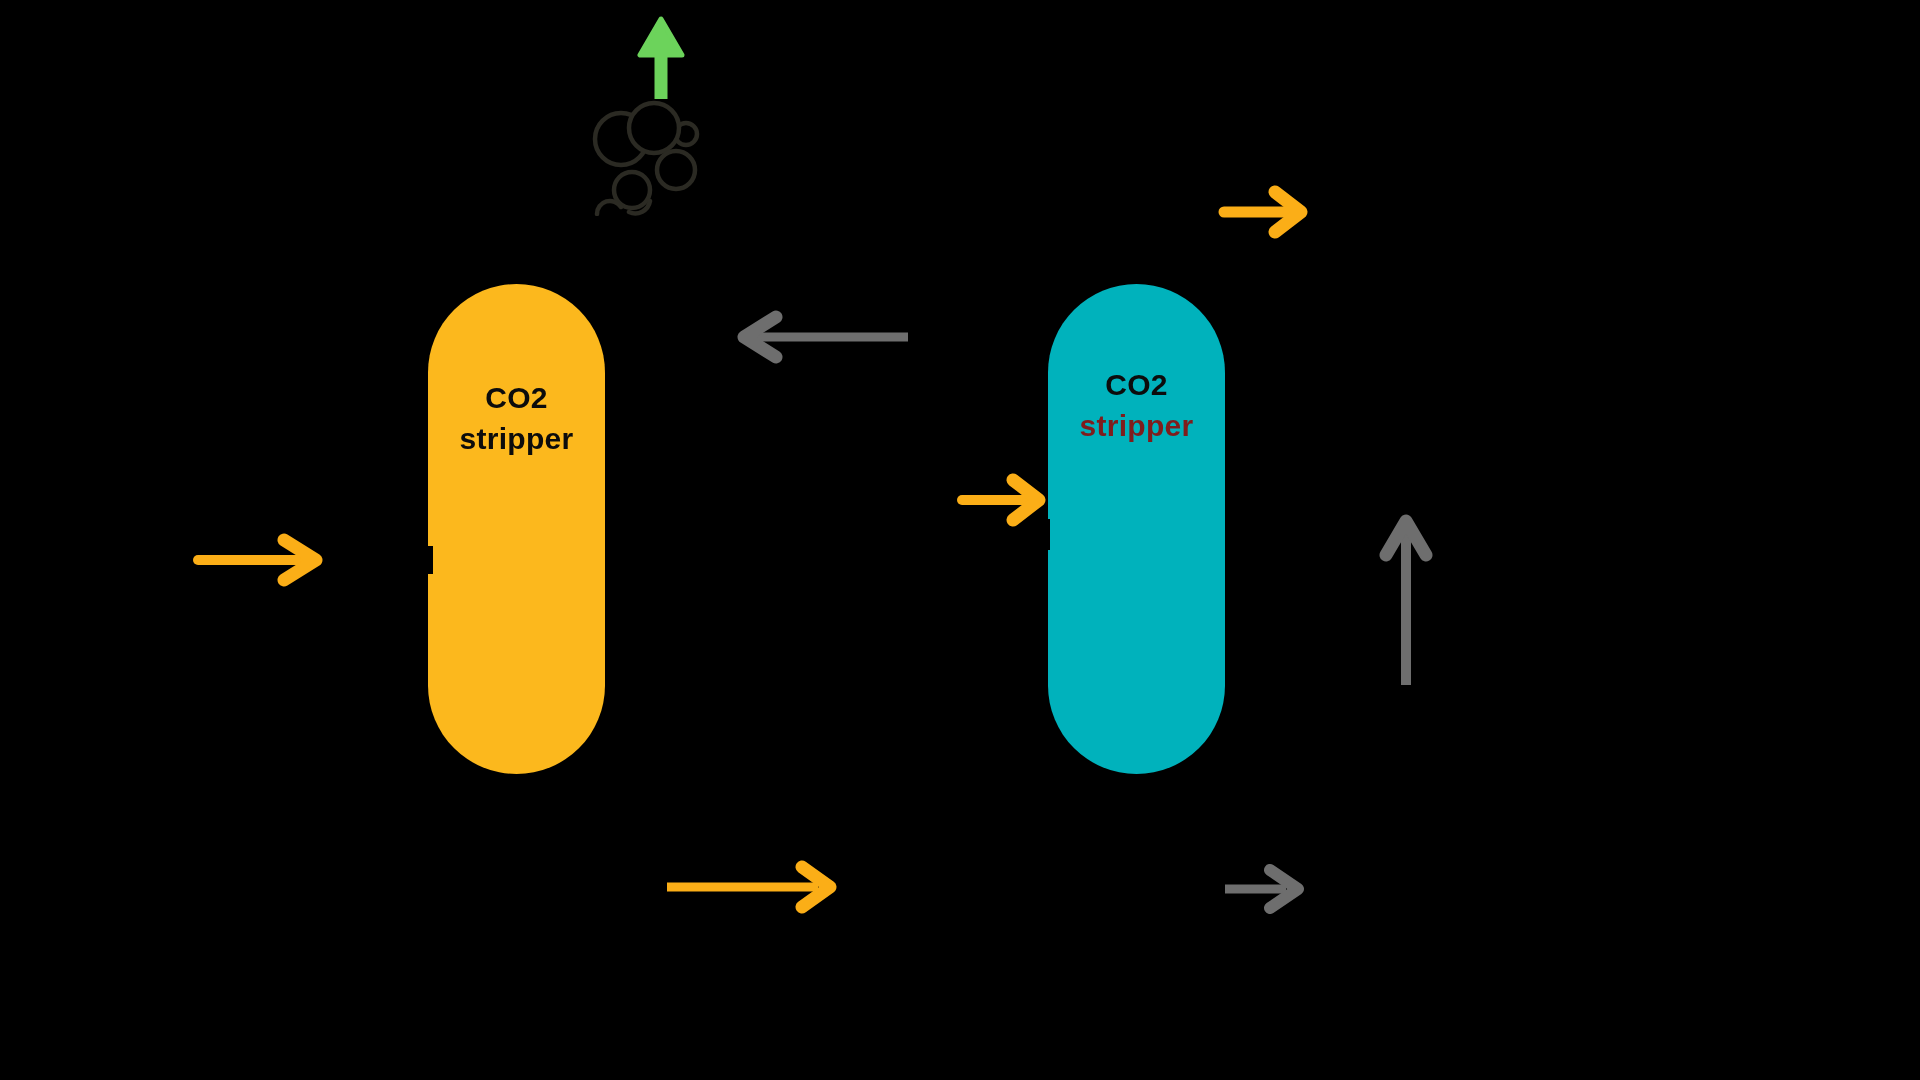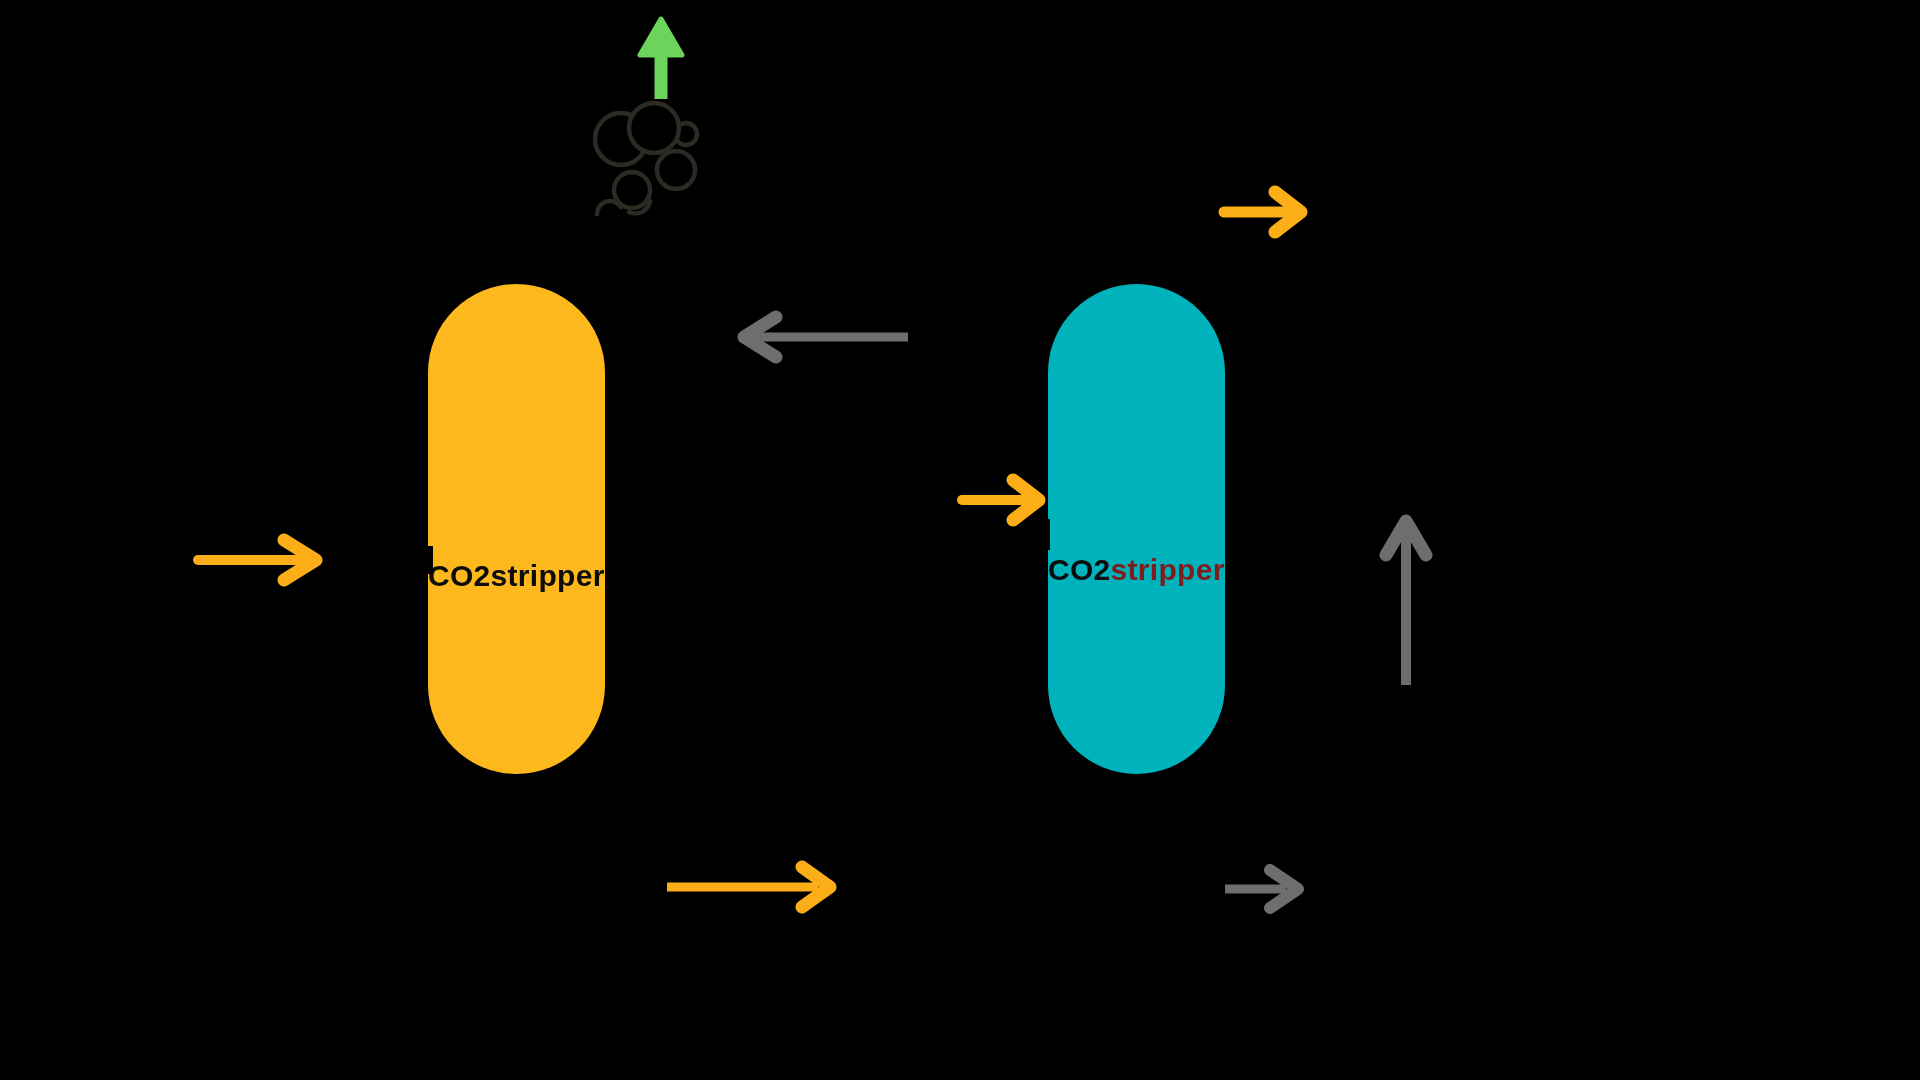--- a/index.html
+++ b/index.html
@@ -9,21 +9,21 @@
     height: 1080px;
     overflow: hidden;
     font-family: "Liberation Sans", sans-serif;
   }
   .vessel {
     position: absolute;
     width: 177px;
     height: 490px;
     border-radius: 90px;
     display: flex;
-    flex-direction: row;
+    flex-direction: column;
     align-items: center;
     text-align: center;
   }
   .vessel .vessel-label {
     font-weight: 700;
     font-size: 30px;
     line-height: 41px;
     letter-spacing: 0.3px;
   }
   .vessel.absorber { left: 428px; top: 284px; padding-top: 93px; box-sizing: border-box; }

